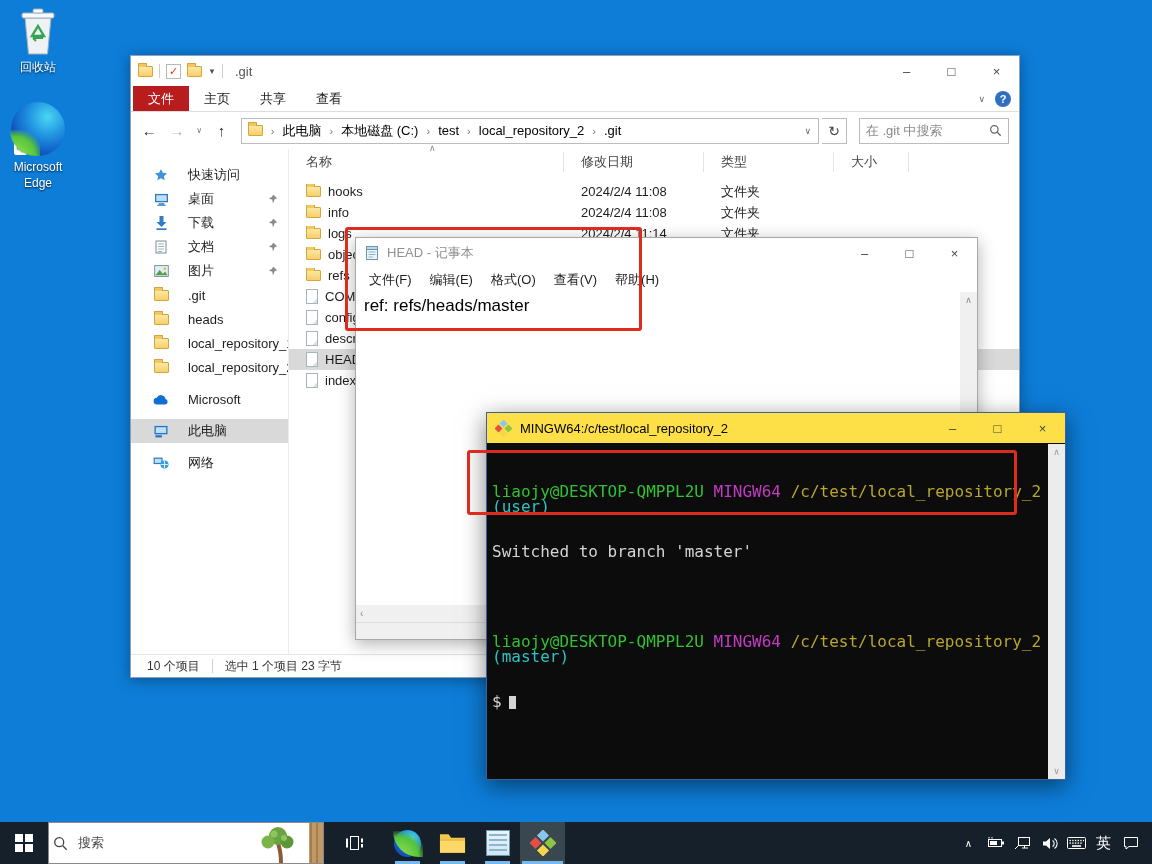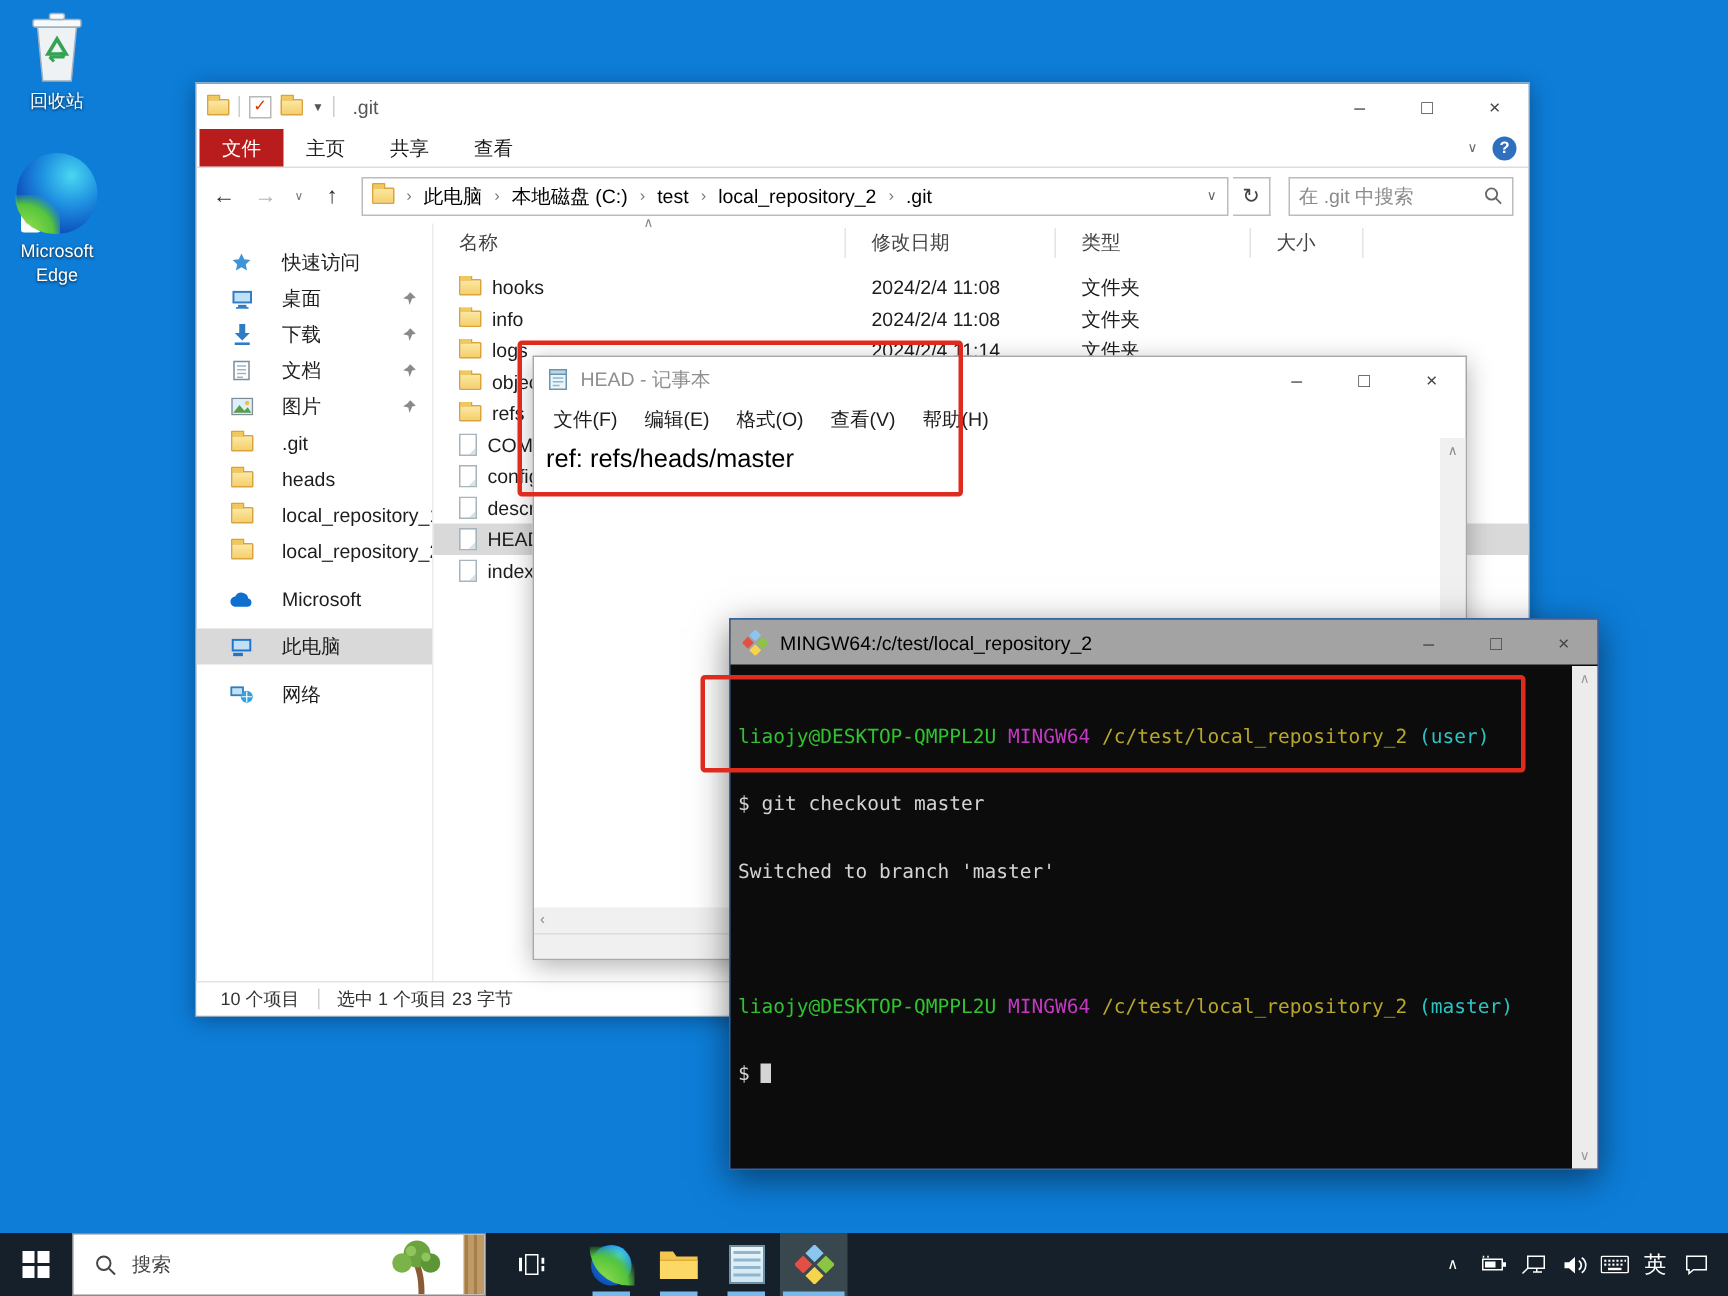--- a/index.html
+++ b/index.html
@@ -73,37 +73,37 @@
   .np-title{height:30px;display:flex;align-items:center;padding-left:8px;gap:7px;font-size:13px;color:#8f8f8f}
   .np-menu{height:24px;display:flex;align-items:center;font-size:13px;color:#1d1d1d;padding-left:4px}
   .np-menu span{padding:0 9px}
   .np-body{position:absolute;top:54px;left:0;right:17px;bottom:34px;padding:4px 0 0 8px;font-size:17px;color:#000;background:#fff}
   .np-vscroll{position:absolute;top:54px;right:0;width:17px;bottom:34px;background:#f0f0f0;color:#8a8a8a;font-size:9px;text-align:center;padding-top:3px}
   .np-hscroll{position:absolute;left:0;right:17px;bottom:17px;height:17px;background:#f0f0f0;color:#8a8a8a;font-size:10px;display:flex;align-items:center;padding-left:4px}
   .np-statusbar{position:absolute;left:0;right:0;bottom:0;height:17px;background:#f0f0f0;border-top:1px solid #dcdcdc}
 
   
   #terminal{left:486px;top:412px;width:580px;height:368px;background:#0c0c0c;border:1px solid #3763a0;box-shadow:0 6px 22px rgba(0,0,0,.5);z-index:30}
-  .term-title{height:30px;background:#a3a3a3;display:flex;align-items:center;padding-left:8px;gap:8px;font-size:13px;color:#000}
-  .term-body{position:absolute;top:31px;left:0;right:17px;bottom:0;padding:10px 0 0 5px;font-family:"DejaVu Sans Mono","Liberation Mono",monospace;font-size:13px;line-height:15px;color:#d4d4d4;white-space:pre-wrap}
+  .term-title{height:30px;background:#fde047;display:flex;align-items:center;padding-left:8px;gap:8px;font-size:13px;color:#000}
+  .term-body{position:absolute;top:31px;left:0;right:17px;bottom:0;padding:10px 0 0 5px;font-family:"DejaVu Sans Mono","Liberation Mono",monospace;font-size:16px;line-height:15px;color:#d4d4d4;white-space:pre-wrap}
   .t-green{color:#32c132}.t-mag{color:#c23ac2}.t-yel{color:#b9a62c}.t-cyan{color:#2fc2c2}
   .cursor{display:inline-block;width:7px;height:13px;background:#d4d4d4;vertical-align:-2px;margin-left:7px}
   .term-scroll{position:absolute;top:31px;right:0;bottom:0;width:17px;background:#ececec;color:#999;font-size:9px;display:flex;flex-direction:column;justify-content:space-between;align-items:center;padding:3px 0}
 
   
   .anno{position:absolute;border:3px solid #df2b1e;border-radius:3px;z-index:50;pointer-events:none}
   #anno1{left:345px;top:227px;width:297px;height:104px}
   #anno2{left:467px;top:450px;width:550px;height:65px}
 
   
   #taskbar{position:absolute;left:0;bottom:0;width:1152px;height:42px;background:#16202a;display:flex;align-items:stretch;z-index:100}
   .tb-start{width:48px;display:flex;align-items:center;justify-content:center}
   .win-logo{display:grid;grid-template-columns:8px 8px;grid-template-rows:8px 8px;gap:1.5px}
   .win-logo i{background:#fff}
-  .tb-search{width:276px;background:#fff;border:1px solid #8a8a8a;display:flex;align-items:center;gap:10px;padding-left:14px;position:relative;overflow:hidden;color:#444;font-size:13px}
+  .tb-search{width:276px;background:#fff;border:1px solid #8a8a8a;display:flex;align-items:center;gap:10px;padding-left:4px;position:relative;overflow:hidden;color:#444;font-size:13px}
   .tb-gap{width:8px}
   .tb-btn{width:45px;display:flex;align-items:center;justify-content:center;position:relative}
   .tb-btn .ul{position:absolute;bottom:0;left:10px;right:10px;height:3px;background:#76b9ed}
   .tb-btn.active{background:#39474f}
   .tb-btn.active .ul{left:2px;right:2px}
   .np-taskico{width:24px;height:26px;background:linear-gradient(#eaf5fb,#cfe6f2);border:1px solid #6d94ad;position:relative}
   .np-taskico:before{content:"";position:absolute;left:2px;right:2px;top:3px;height:2px;background:#8fb6cc;box-shadow:0 5px 0 #8fb6cc,0 10px 0 #8fb6cc,0 15px 0 #8fb6cc}
   .edge-ball.small{width:27px;height:27px;margin:0}
   .tb-tray{margin-left:auto;display:flex;align-items:center;padding-right:8px}
   .tray-it{width:27px;display:flex;align-items:center;justify-content:center;color:#fff;font-size:12px;height:100%}
@@ -441,21 +441,20 @@
     </svg>
     <span>MINGW64:/c/test/local_repository_2</span>
     <div class="ex-controls" style="height:30px">
       <span class="wc">–</span>
       <span class="wc">□</span>
       <span class="wc">×</span>
     </div>
   </div>
   <div class="term-body">
     <div><span class="t-green">liaojy@DESKTOP-QMPPL2U</span> <span class="t-mag">MINGW64</span> <span class="t-yel">/c/test/local_repository_2</span> <span class="t-cyan">(user)</span></div>
-    <div><span>$ git checkout master</span></div>
     <div><span>Switched to branch 'master'</span></div>
     <div>&nbsp;</div>
     <div><span class="t-green">liaojy@DESKTOP-QMPPL2U</span> <span class="t-mag">MINGW64</span> <span class="t-yel">/c/test/local_repository_2</span> <span class="t-cyan">(master)</span></div>
     <div><span>$</span><span class="cursor"></span></div>
   </div>
   <div class="term-scroll">
     <span>∧</span>
     <span>∨</span>
   </div>
 </div>

